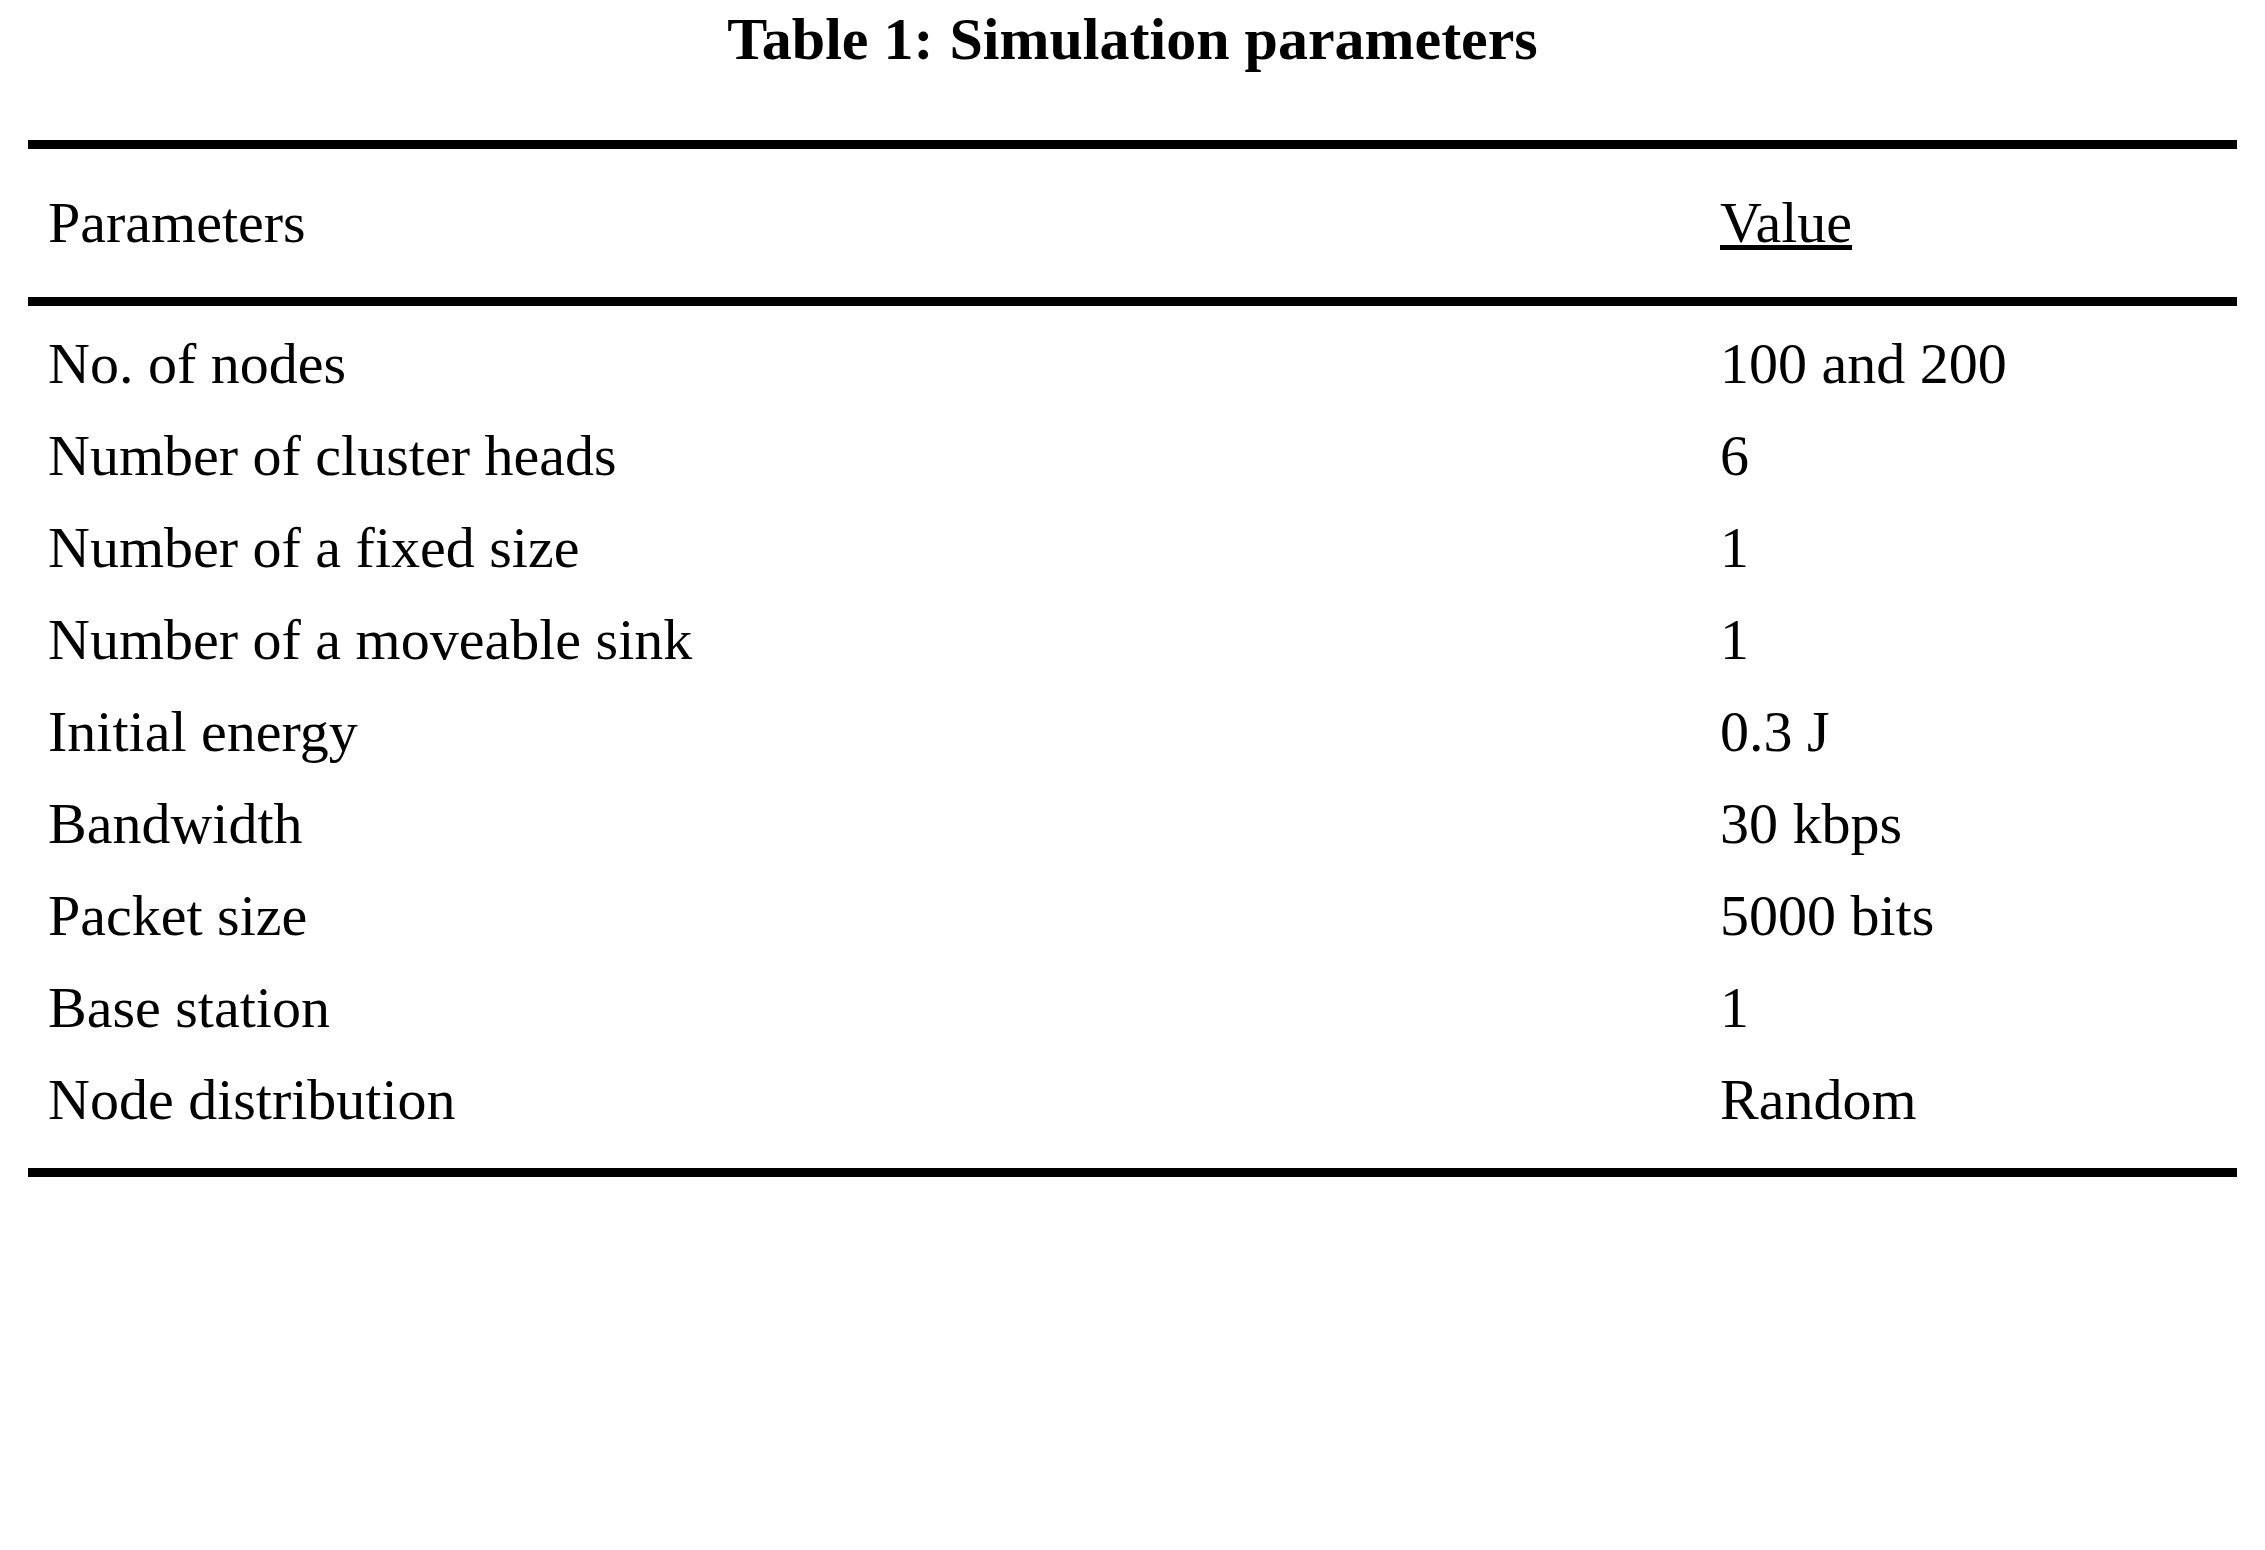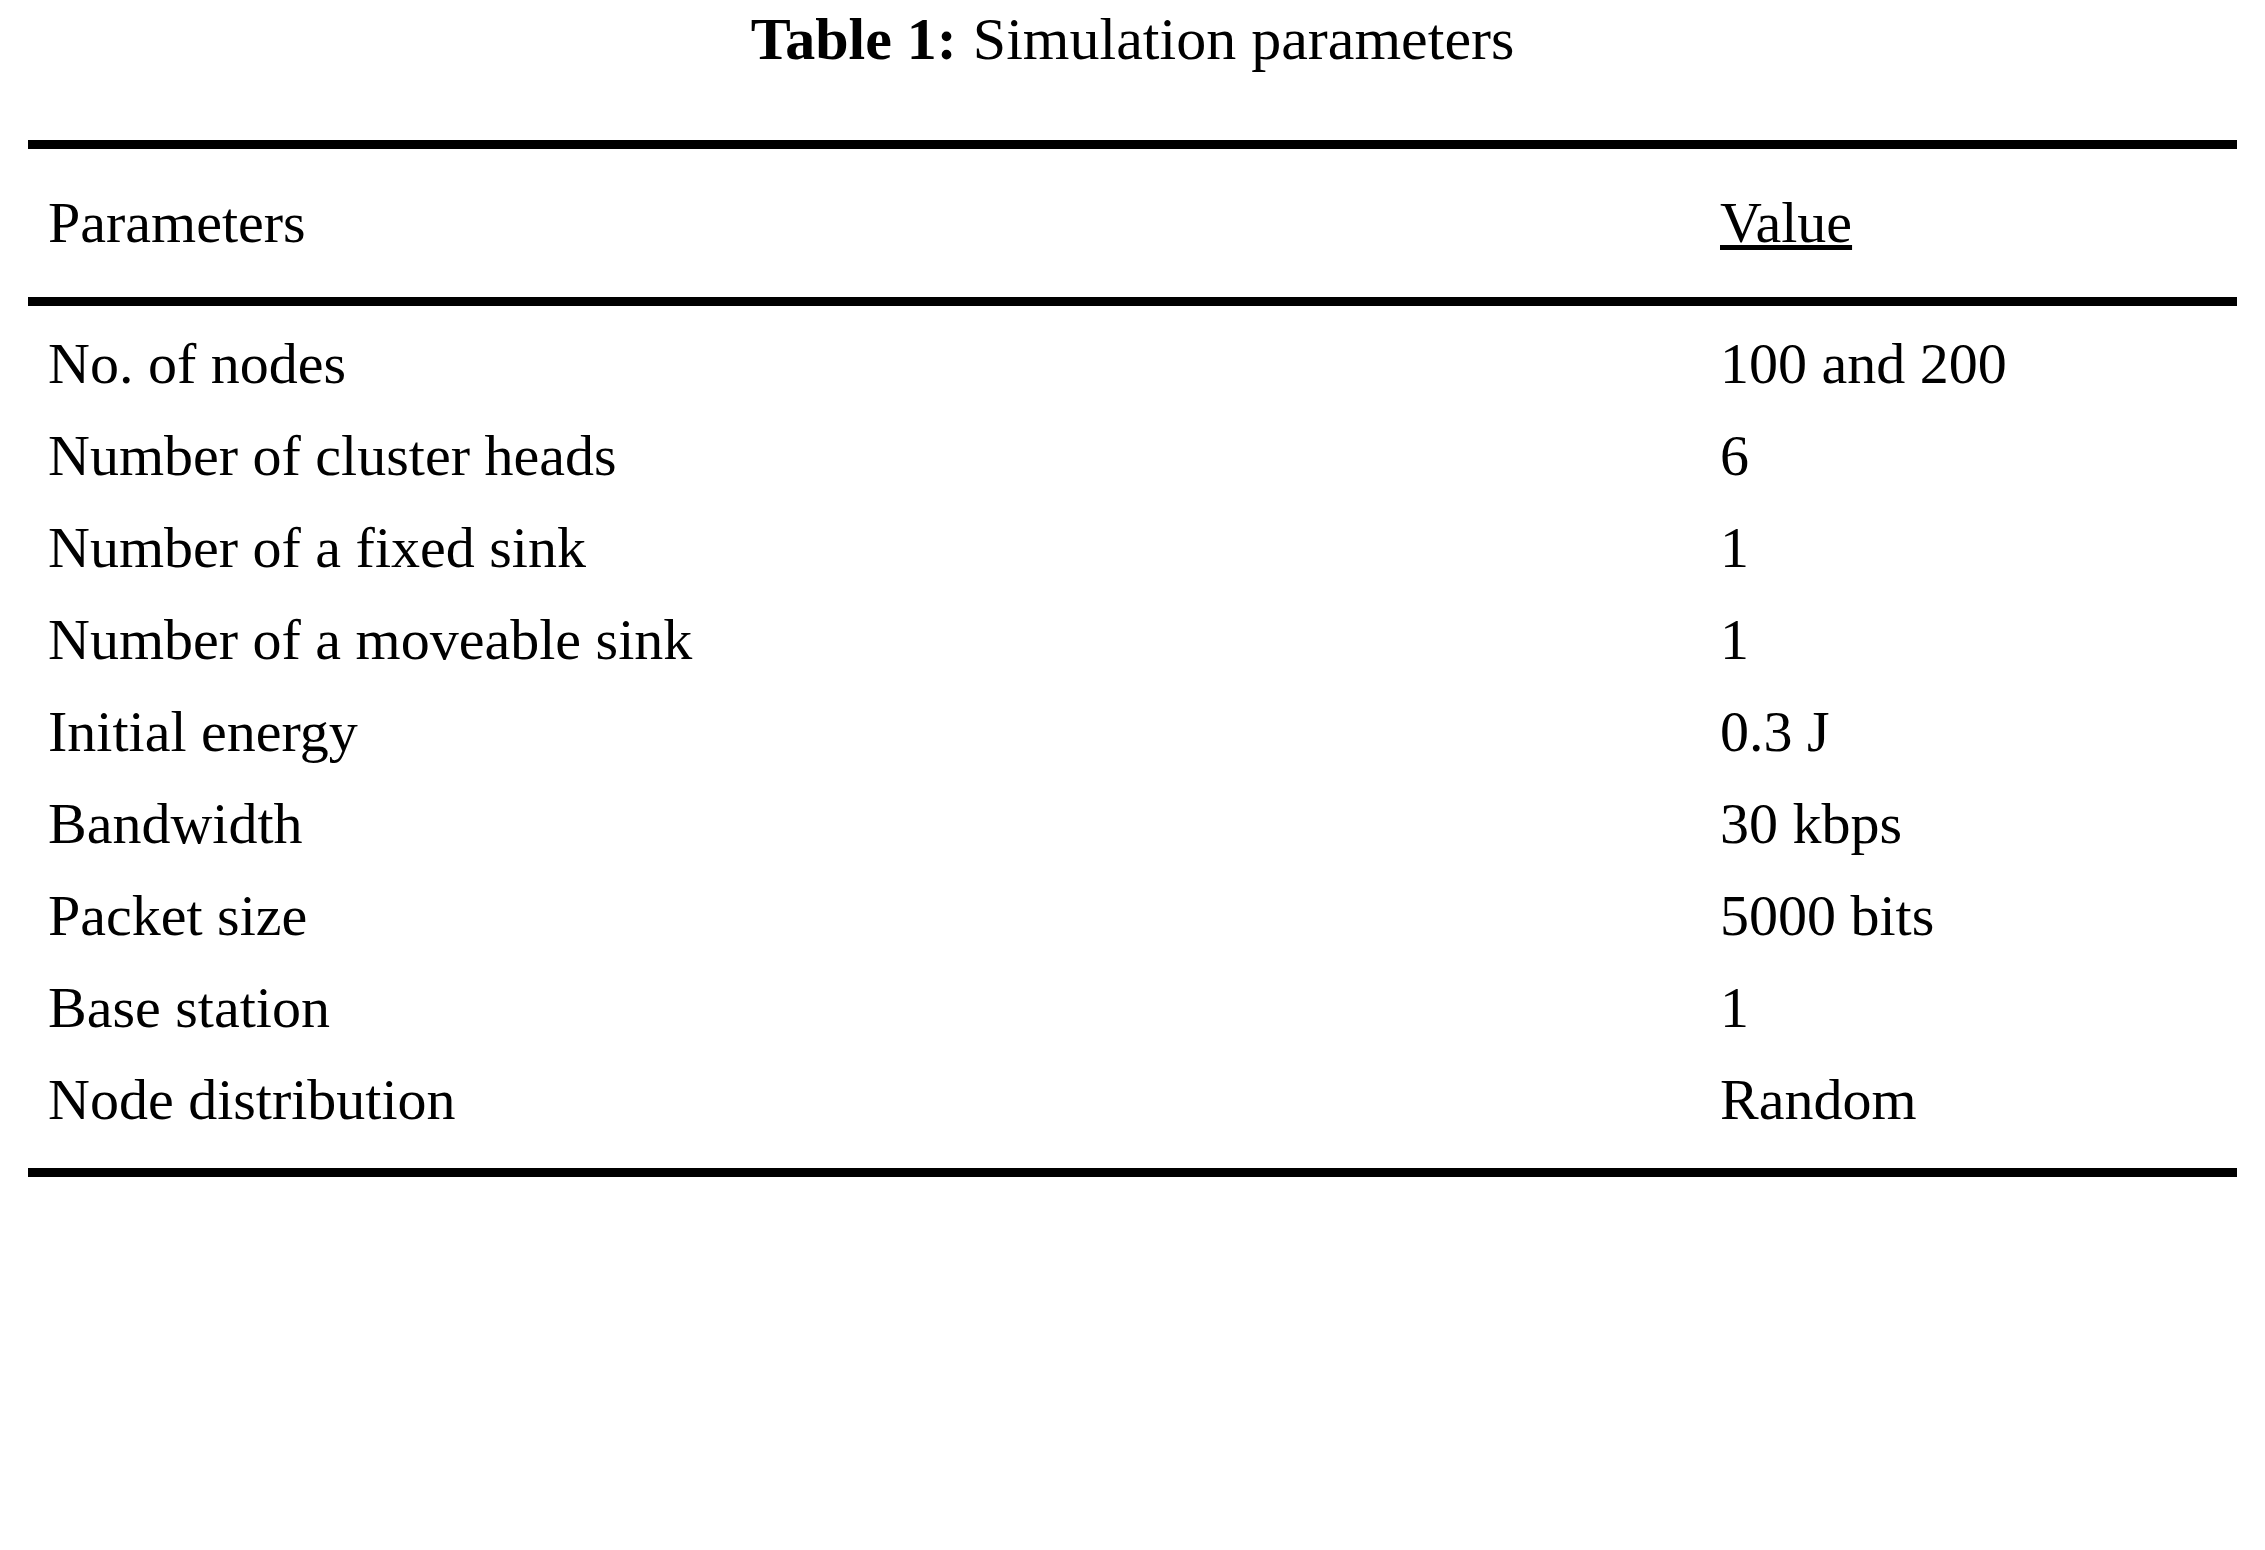--- a/index.html
+++ b/index.html
@@ -30,21 +30,21 @@
     text-align: center;
     font-size: 60px;
     line-height: 70px;
     padding-top: 4px;
     white-space: nowrap;
   }
   .caption-label {
     font-weight: bold;
   }
   .caption-text {
-    font-weight: normal;
+    font-weight: bold;
     text-align: right;
   }
   .caption-gap {
     display: inline-block;
     width: 16px;
   }
 
   
   .rule {
     width: 100%;
@@ -127,21 +127,21 @@
     <tbody>
       <tr class="body-row">
         <td class="param-cell">No. of nodes</td>
         <td class="value-cell">100 and 200</td>
       </tr>
       <tr class="body-row">
         <td class="param-cell">Number of cluster heads</td>
         <td class="value-cell">6</td>
       </tr>
       <tr class="body-row">
-        <td class="param-cell">Number of a fixed sink</td>
+        <td class="param-cell">Number of a fixed size</td>
         <td class="value-cell">1</td>
       </tr>
       <tr class="body-row">
         <td class="param-cell">Number of a moveable sink</td>
         <td class="value-cell">1</td>
       </tr>
       <tr class="body-row">
         <td class="param-cell">Initial energy</td>
         <td class="value-cell">0.3 J</td>
       </tr>

